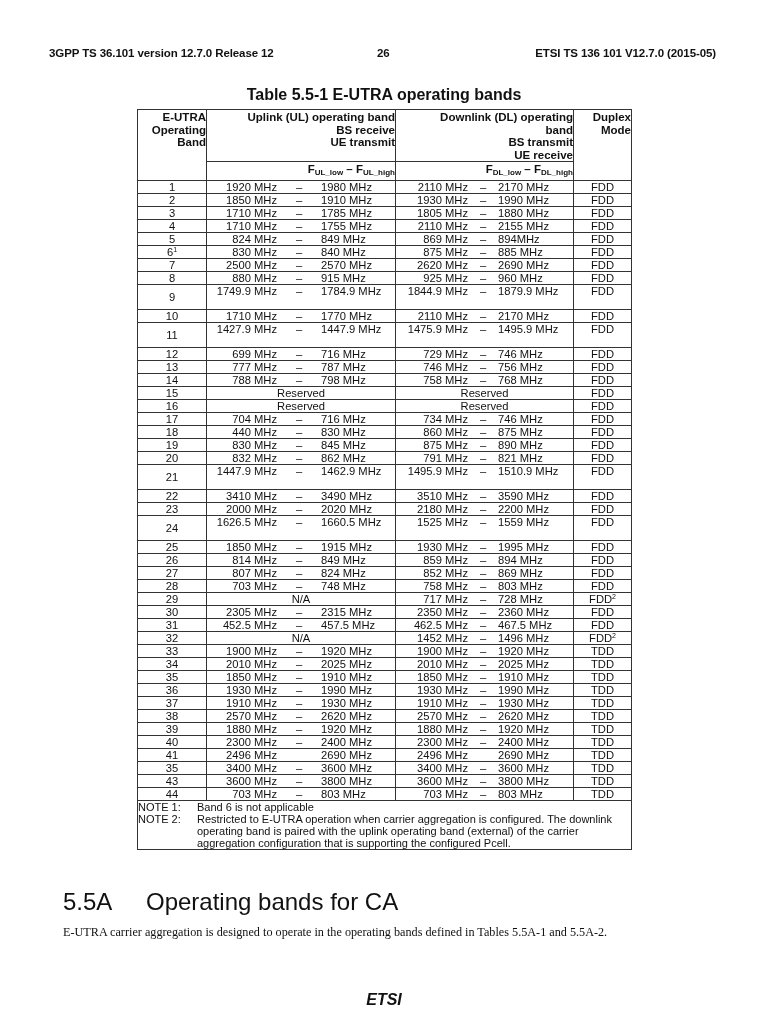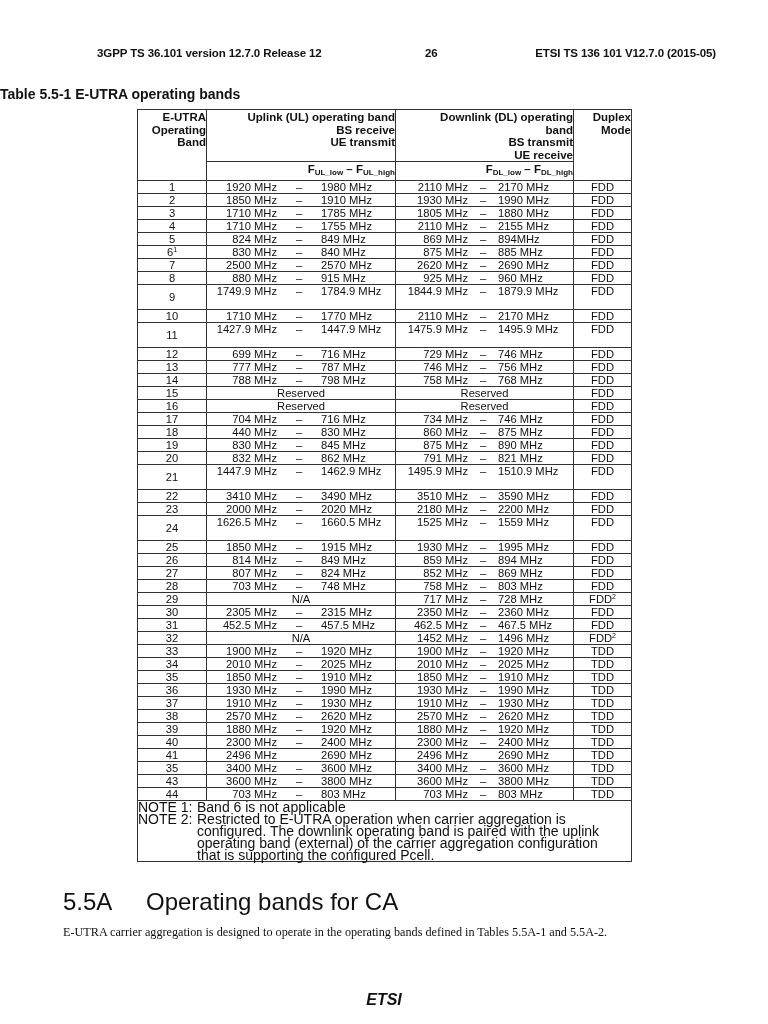--- a/index.html
+++ b/index.html
@@ -1,21 +1,21 @@
 <!DOCTYPE html>
 <html><head>
 <meta charset="utf-8">
 <style>
   html, body { margin:0; padding:0; background:#fff; }
   body { width:768px; height:1024px; position:relative; overflow:hidden; color:#111; font-family:"Liberation Sans", sans-serif; }
-  .hdr { position:absolute; top:47px; font-size:11.5px; font-weight:bold; letter-spacing:-0.1px;margin-left:48px; }
+  .hdr { position:absolute; top:47px; font-size:11.5px; font-weight:bold; letter-spacing:-0.1px; }
   .hdr.left { left:49px; }
   .hdr.mid { left:377px; }
   .hdr.right { right:52px; }
-  .tcaption { position:absolute; top:86px; left:0; width:768px; font-size:14px; font-weight:bold; }
+  .tcaption { position:absolute; top:86px; left:0; width:768px; text-align:center; font-size:16px; font-weight:bold; }
   table.bands { position:absolute; left:137px; top:109px; width:495px; border-collapse:collapse; font-size:11.2px; border:1.5px solid #222; }
   table.bands td, table.bands th { border:1px solid #333; padding:0; line-height:12px; vertical-align:top; }
   table.bands th { font-weight:bold; text-align:right; font-size:11.5px; line-height:12.5px; padding-top:1px; }
   th.c-band { width:68px; vertical-align:middle; padding-top:0; }
   th.c-ul { width:188px; vertical-align:middle; }
   th.c-dl { width:177px; vertical-align:top; padding-top:1px; }
   th.c-dup { vertical-align:top; }
   th.sub { font-weight:bold; font-size:11px; height:12px; line-height:12px; }
   th.sub sub { font-size:8px; vertical-align:-2px; }
   td.band { text-align:center; }
@@ -30,21 +30,21 @@
   td.ul .hi { width:70px; }
   td.dl .lo { width:72px; }
   td.dl .dash { width:30px; }
   td.dl .hi { width:72px; }
   td.full { text-align:center; }
   tr.two td { height:24px; }
   tr.two td.band { vertical-align:middle; }
   tr.two td.dup { vertical-align:top; }
   tr.r td { height:12px; }
   sup { font-size:7px; vertical-align:4px; line-height:0; }
-  td.notes { padding:1px 0 2px 5px; font-size:14px; line-height:13px;margin-top:32px; }
+  td.notes { padding:1px 0 2px 5px; font-size:11px; line-height:13px;margin-top:32px; }
   .note { display:flex; }
   .note .nl { width:59px; flex:none; }
   .note .nt { flex:1; padding-right:8px; }
   .sec { position:absolute; left:63px; top:888px; font-size:24px; color:#111; }
   .sec .num { display:inline-block; width:83px; }
   .para { position:absolute; left:63px; top:925px; font-family:"Liberation Serif", serif; font-size:12.2px; }
   .footer { position:absolute; top:991px; left:0; width:768px; text-align:center; font-size:16px; font-weight:bold; font-style:italic; }
 </style>
 </head>
 <body>

